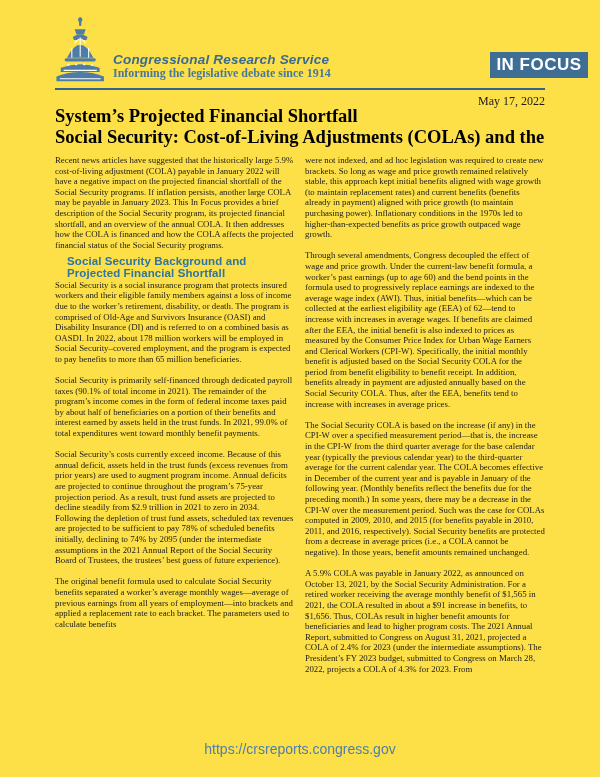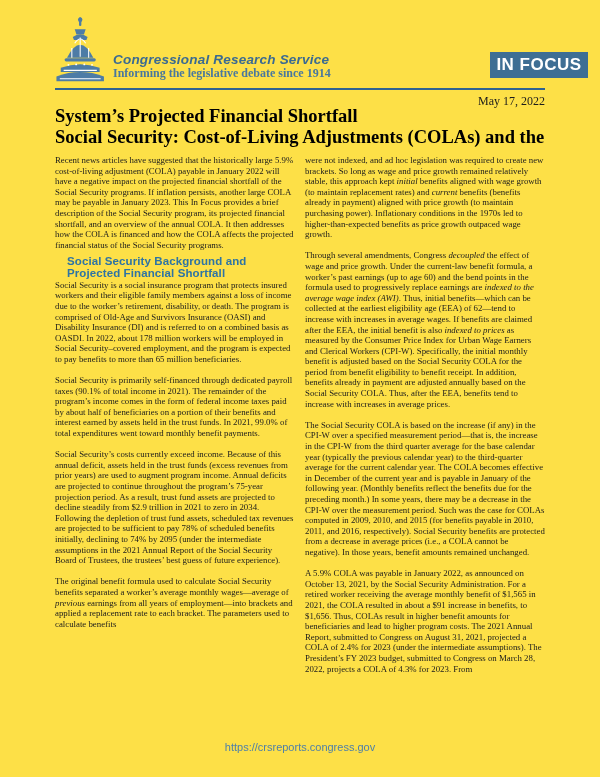--- a/index.html
+++ b/index.html
@@ -71,36 +71,36 @@
     width: 490px;
     display: flex; gap: 10px;
   }
   .col { width: 240px; }
   p.body-para {
     margin: 0 0 10.6px 0;
     font-size: 8.8px; line-height: 10.6px;
     color: #1b1b1b;
     text-align: left;
   }
-  .italic { font-style: italic; }
+  .italic { }
   h2.section-heading {
     margin: -6px 0 0 12px;
     font-family: "Liberation Sans", sans-serif;
     font-weight: bold;
     font-size: 11.5px; line-height: 12.4px;
     color: var(--heading-blue, #2e74a4);
     letter-spacing: 0.1px;
   }
 
   
   .footer-url {
     position: absolute; left: 0; right: 0; top: 741px;
     text-align: center; display: block;
     font-family: "Liberation Sans", sans-serif;
-    font-size: 11px;
+    font-size: 14px;
     color: var(--link-blue, #4d7fa9);
     text-decoration: none;
   }
 </style>
 </head>
 <body>
 
 <div class="page">
 
   <div class="logo-wrap">

